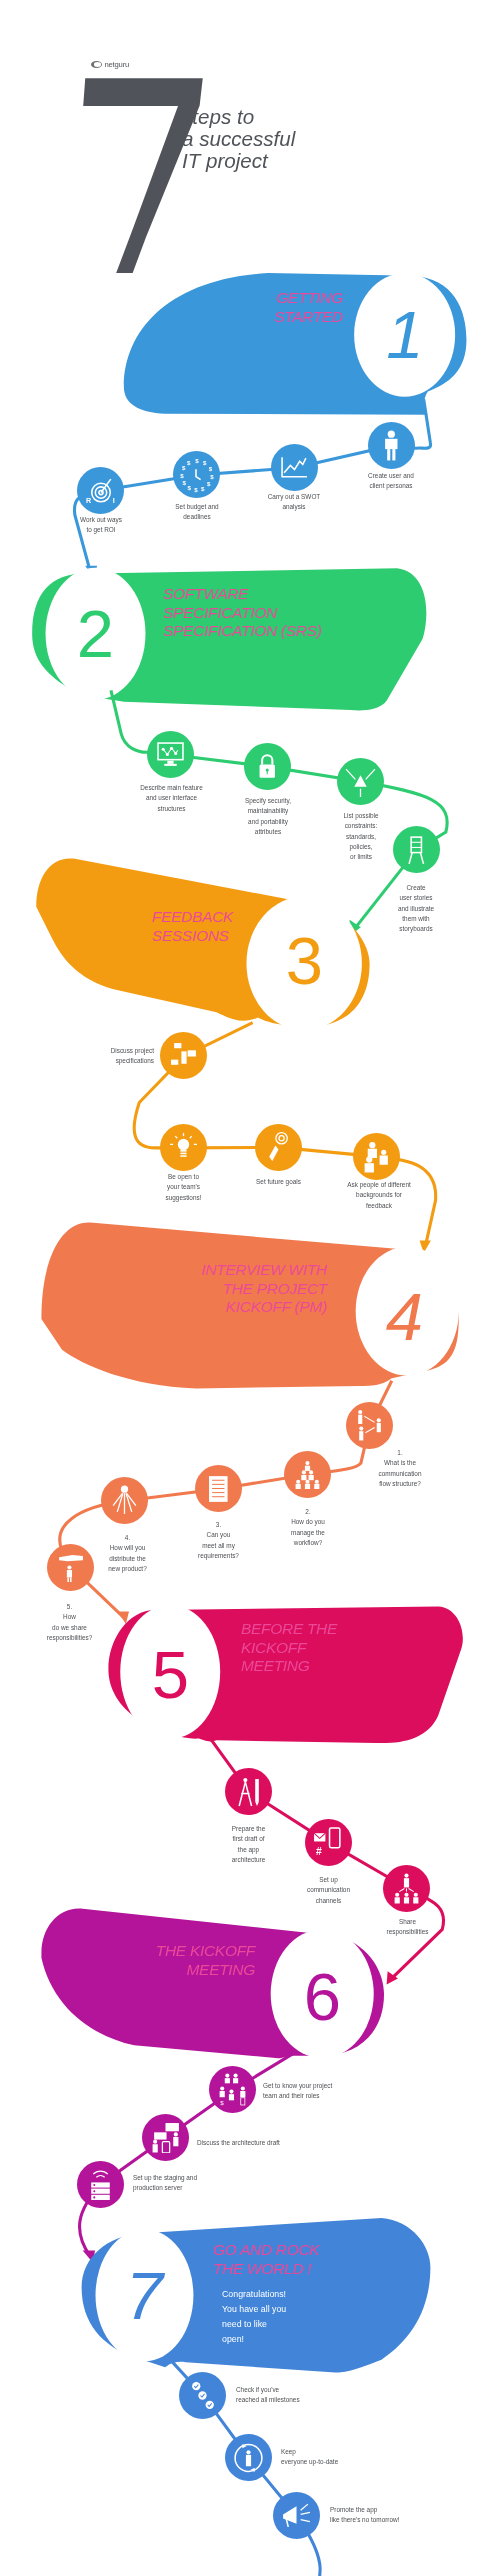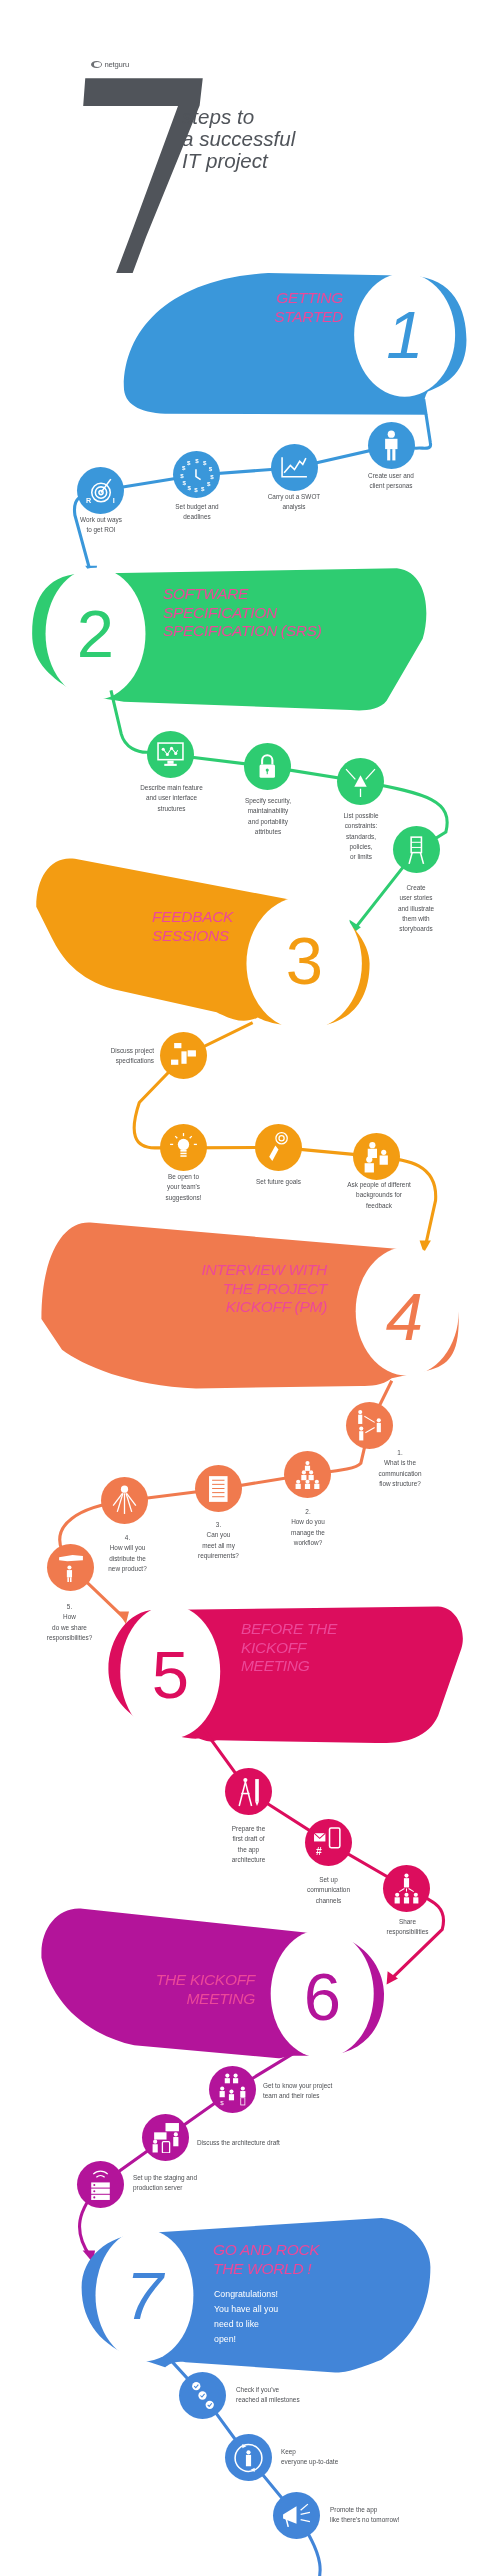--- a/index.html
+++ b/index.html
@@ -11,21 +11,21 @@
   .logo .mark::after{content:"";position:absolute;left:3.1px;top:1.5px;width:7.2px;height:4.1px;border-radius:50%;background:#fff;}
   .logo .word{font-size:7.7px;color:#55575b;letter-spacing:-0.2px;}
   .hero-title{font-size:20.6px;line-height:22px;font-style:italic;color:#50545a;font-weight:300;}
   .step-title{color:#ec4899;font-style:italic;font-size:15.5px;line-height:18.5px;font-weight:300;letter-spacing:-0.3px;}
   .step-title.right{text-align:right;}
   .num{font-size:67px;font-weight:300;line-height:1;text-align:center;font-style:italic;}
   .item-label{font-size:6.4px;line-height:10.3px;color:#4d4f53;text-align:center;}
   .item-label.left{text-align:left;}
   .ic{position:absolute;border-radius:50%;display:flex;align-items:center;justify-content:center;color:#fff;}
   .ic svg{display:block;}
-  .congrats{color:#fff;font-size:8.8px;line-height:15px;}
+  .congrats{color:#fff;font-size:8.8px;line-height:15px;margin-left:8px;}
 </style>
 </head>
 <body>
 
 <div class="abs logo" style="left:91px;top:60px;">
   <span class="mark"></span>
   <span class="word">netguru</span>
 </div>
 
 <svg class="abs" style="left:77px;top:72px;" width="134" height="201" viewBox="0 0 260 390">
@@ -452,21 +452,21 @@
         <line x1="28" y1="30" x2="28" y2="36"></line>
         <line x1="32" y1="30" x2="42" y2="36"></line>
       </g>
     </svg>
 </div>
 <div class="abs item-label" style="left:374px;top:1917px;width:67px;">
   <div>Share</div>
   <div>responsibilities</div>
 </div>
 
-<div class="abs step-title right" style="left:134px;top:1942px;width:121px;margin-top:29px;">
+<div class="abs step-title right" style="left:134px;top:1942px;width:121px;">
   <div>THE KICKOFF</div>
   <div>MEETING</div>
 </div>
 <div class="abs num" style="left:294px;top:1963px;width:57px;color:#b3149a;font-style:normal;">6</div>
 
 <div class="ic" style="left:209px;top:2066px;width:47px;height:47px;background:#b3149a;">
   <svg width="31" height="33" viewBox="0 0 60 64">
       <g fill="#fff">
         <circle cx="20" cy="5" r="4"></circle>
         <rect x="15" y="10" width="10" height="10"></rect>

